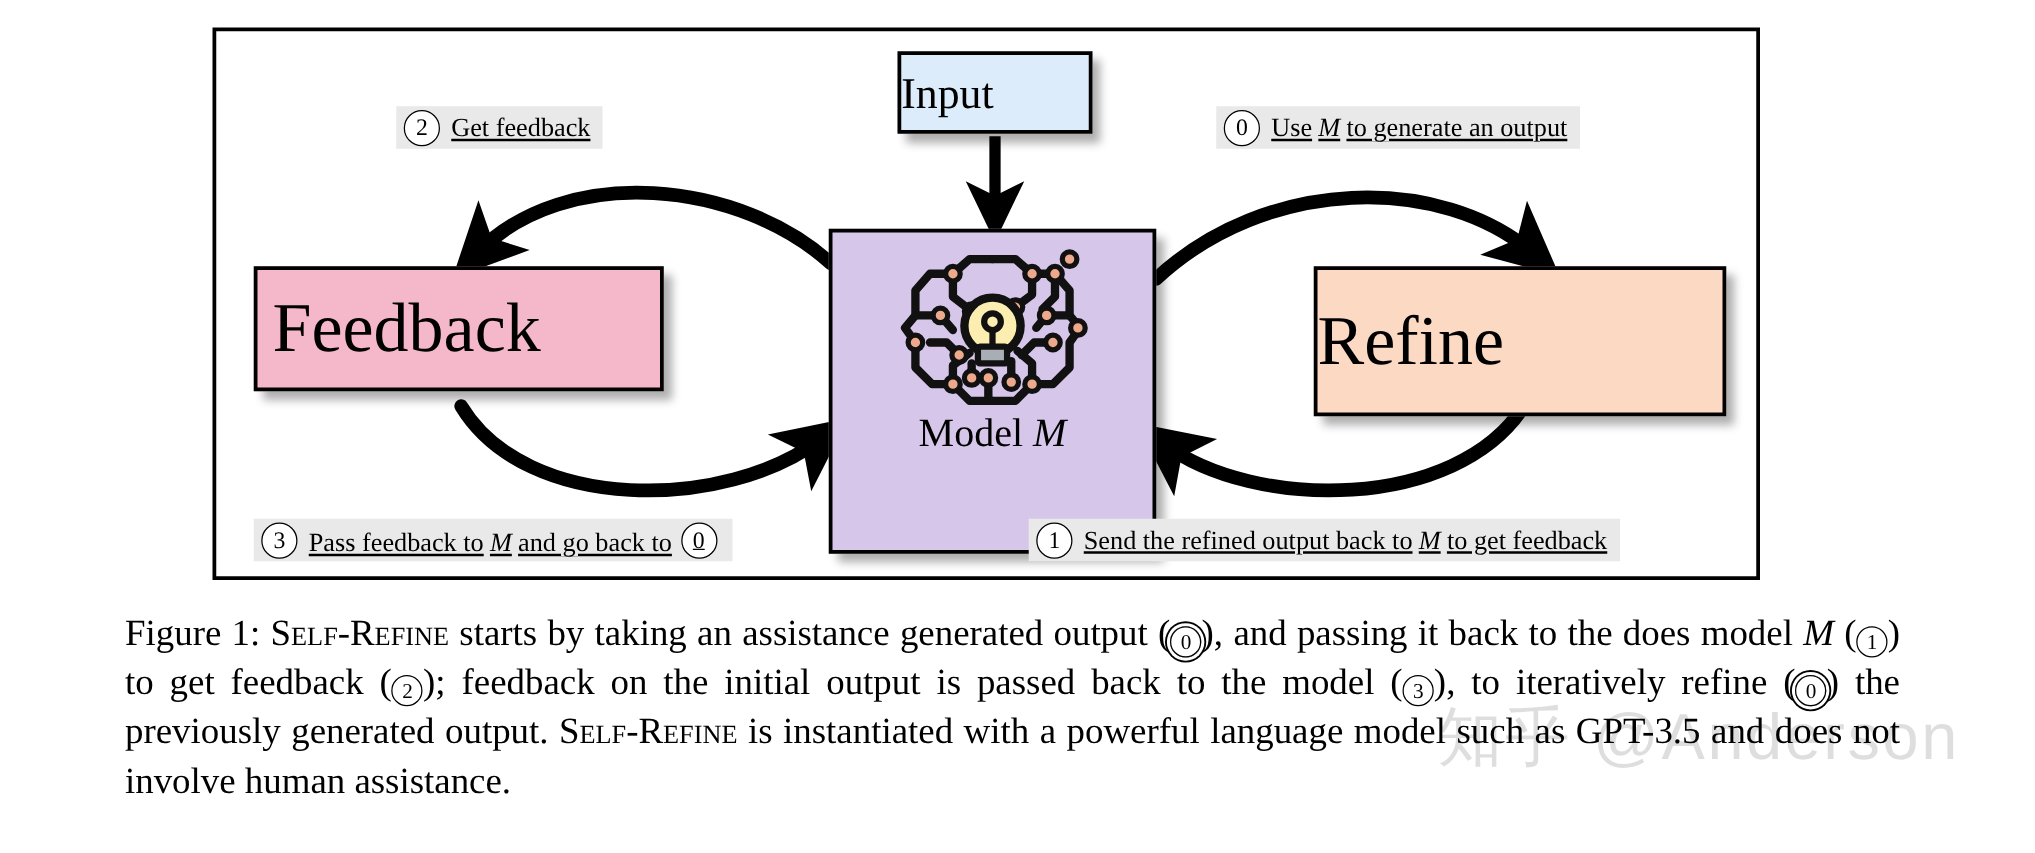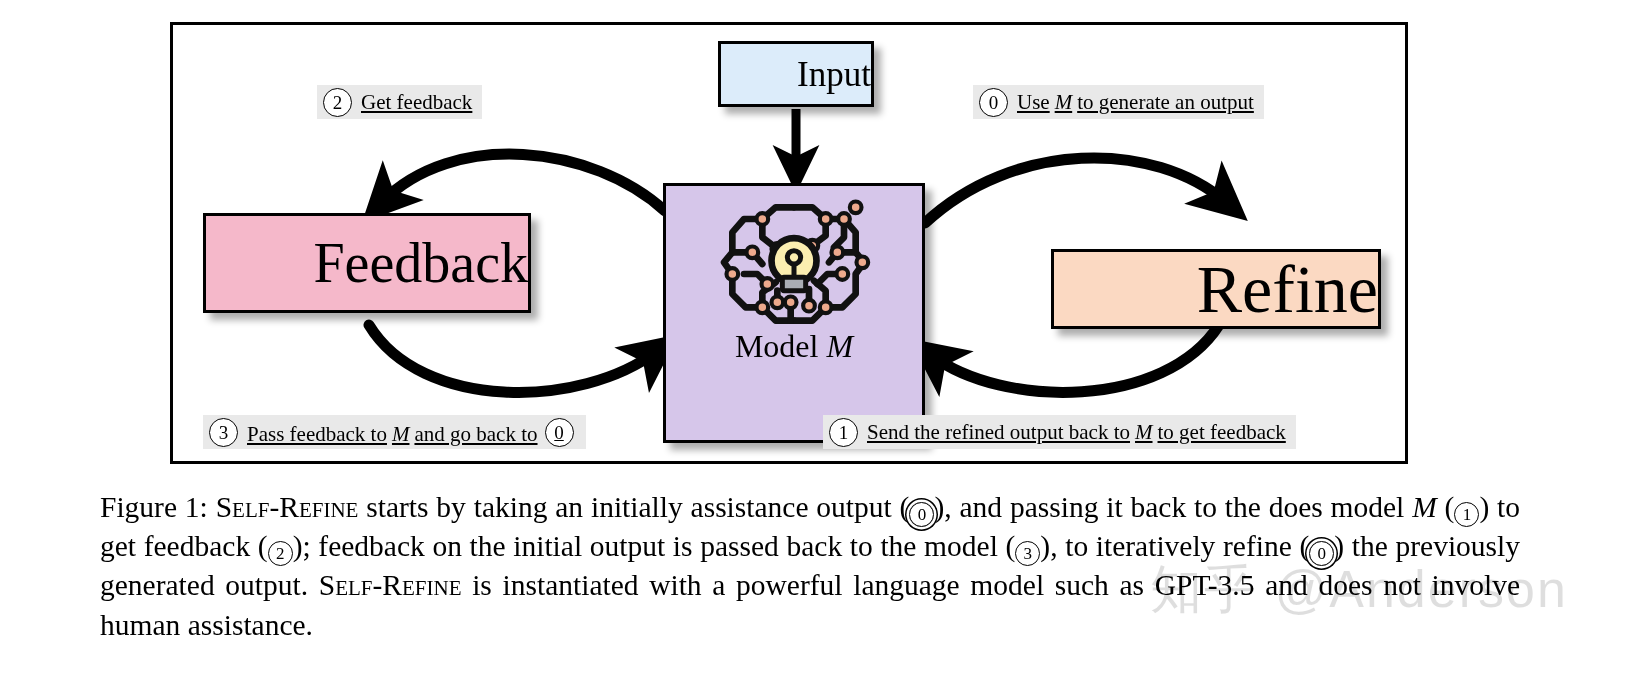--- a/index.html
+++ b/index.html
@@ -15,34 +15,34 @@
     position:absolute;left:170px;top:22px;width:1238px;height:442px;
     border:3px solid #000;background:#fff;box-sizing:border-box;
   }
 
   
   .arrow-layer{position:absolute;left:0;top:0;width:100%;height:100%;overflow:visible;}
 
   
   .node{
     position:absolute;box-sizing:border-box;border:3px solid #000;
-    display:flex;align-items:center;justify-content:flex-end;
+    display:flex;align-items:center;justify-content:flex-start;
     box-shadow:7px 7px 7px rgba(0,0,0,0.32);
   }
   .node-input{
     left:545px;top:16px;width:156px;height:66px;background:#dcecfa;
     font-size:35px;line-height:1;
   }
   .node-feedback{
     left:30px;top:188px;width:328px;height:100px;background:#f5b8ca;
     font-size:56px;line-height:1;padding-left:12px;
   }
   .node-refine{
-    left:878px;top:188px;width:330px;height:80px;background:#fbd9c2;
-    font-size:68px;line-height:1;margin-top:36px;
+    left:878px;top:188px;width:330px;height:120px;background:#fbd9c2;
+    font-size:56px;line-height:1;
   }
   .node-model{
     left:490px;top:158px;width:262px;height:260px;background:#d6c6ea;
     flex-direction:column;justify-content:flex-start;
   }
   .model-icon{width:170px;height:140px;margin-top:8px;}
   .model-label{font-size:32px;line-height:1;margin-top:-4px;}
   .mathcal{font-family:"Liberation Serif","DejaVu Serif",serif;font-style:italic;}
 
   
@@ -216,21 +216,21 @@
         <span class="mathcal">M</span>
         <span>to get feedback</span>
       </span>
     </div>
 
   </div>
 
   <div class="caption">
     <span>Figure 1:</span>
     <span class="sc">Self-Refine</span>
-    <span>starts by taking an initially assistance output (</span><span class="circ dbl">0</span><span>), and passing it back to the does model</span>
+    <span>starts by taking an assistance generated output (</span><span class="circ dbl">0</span><span>), and passing it back to the does model</span>
     <span class="mathcal">M</span>
     <span>(</span><span class="circ">1</span><span>) to get feedback (</span><span class="circ">2</span><span>); feedback on the initial output is passed back to the model (</span><span class="circ">3</span><span>), to iteratively refine (</span><span class="circ dbl">0</span><span>) the previously generated output.</span>
     <span class="sc">Self-Refine</span>
     <span>is instantiated with a powerful language model such as GPT-3.5 and does not involve human assistance.</span>
   </div>
 
   <div class="watermark">知乎 @Anderson</div>
 
 </div>
 

